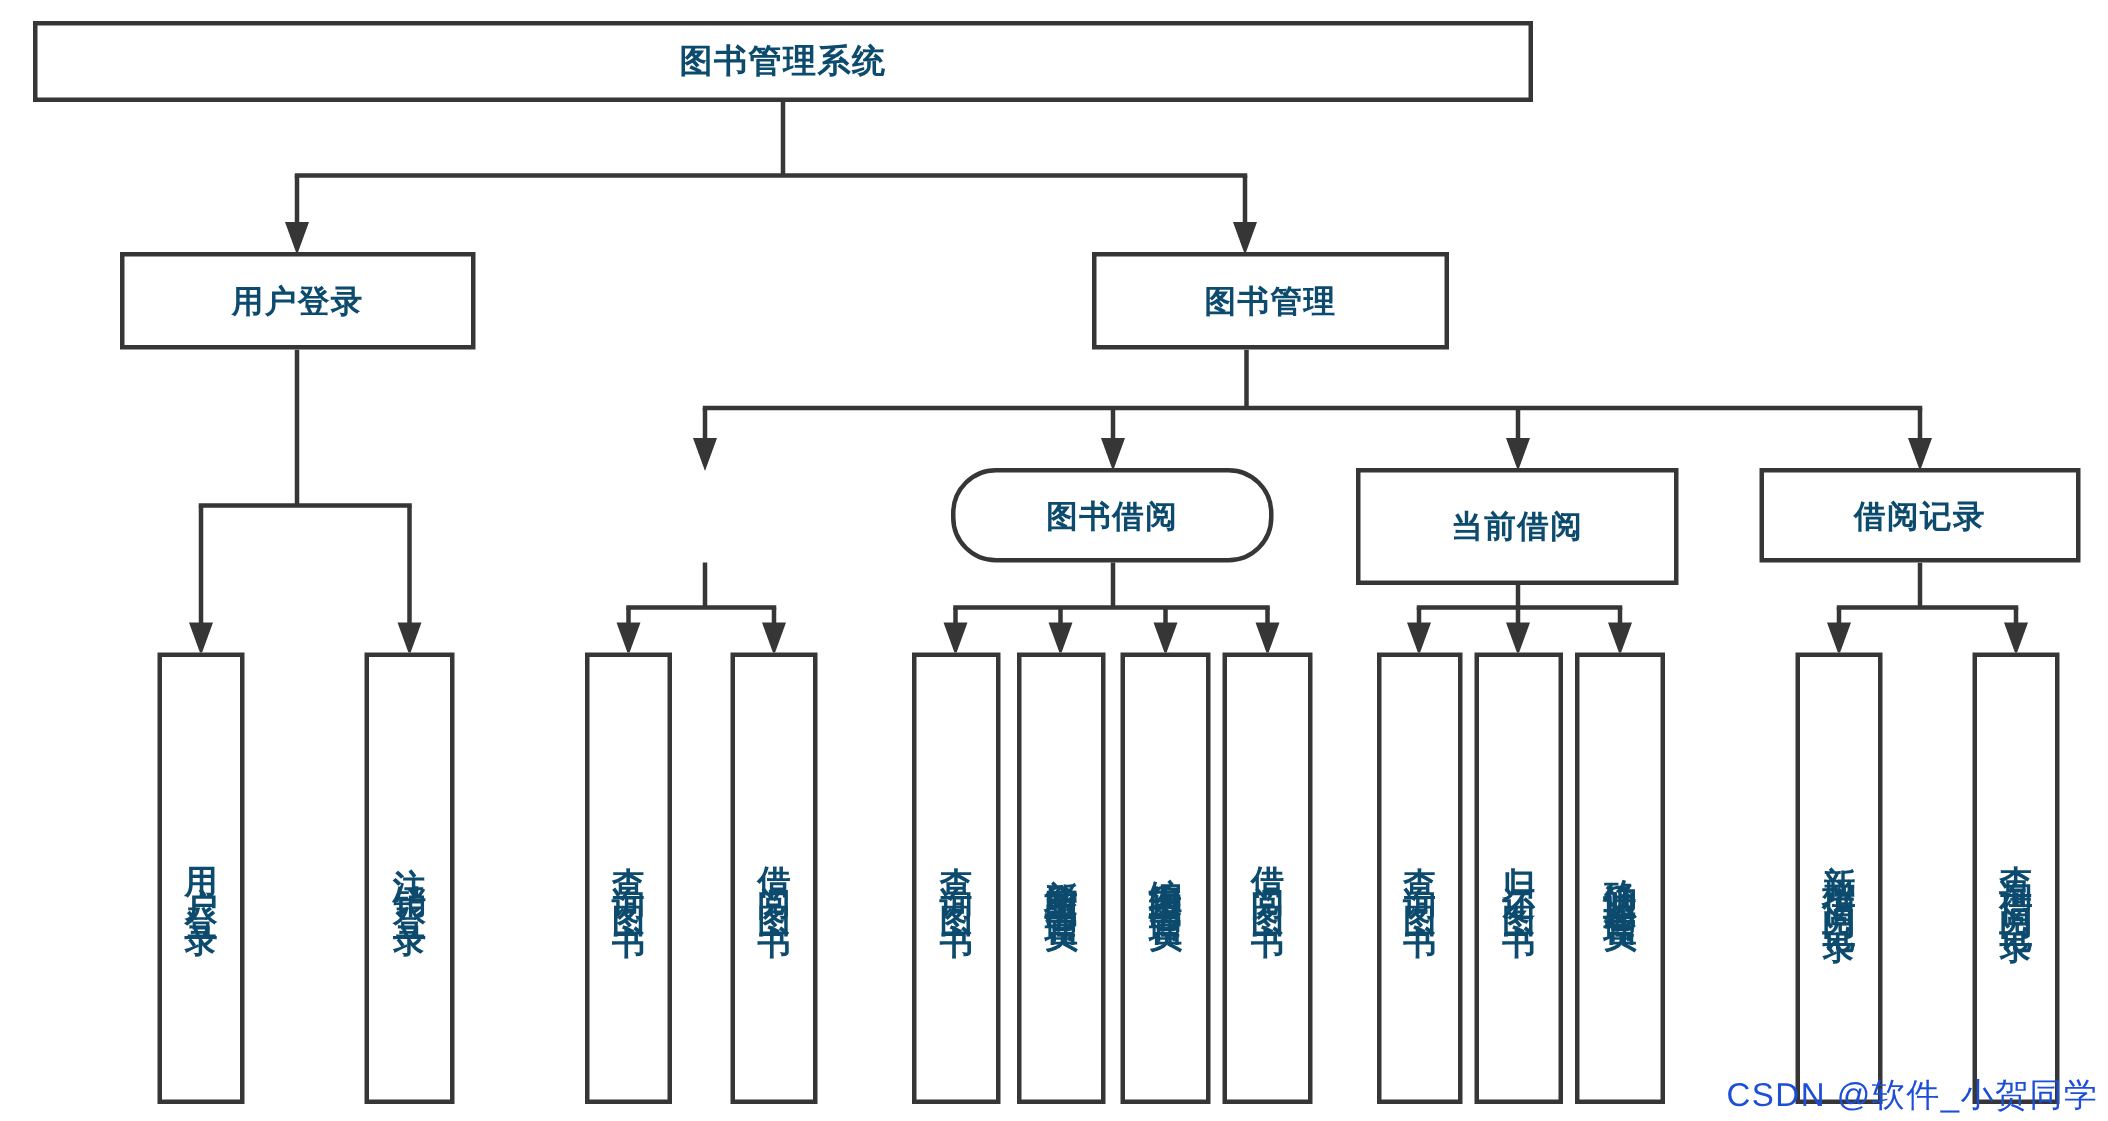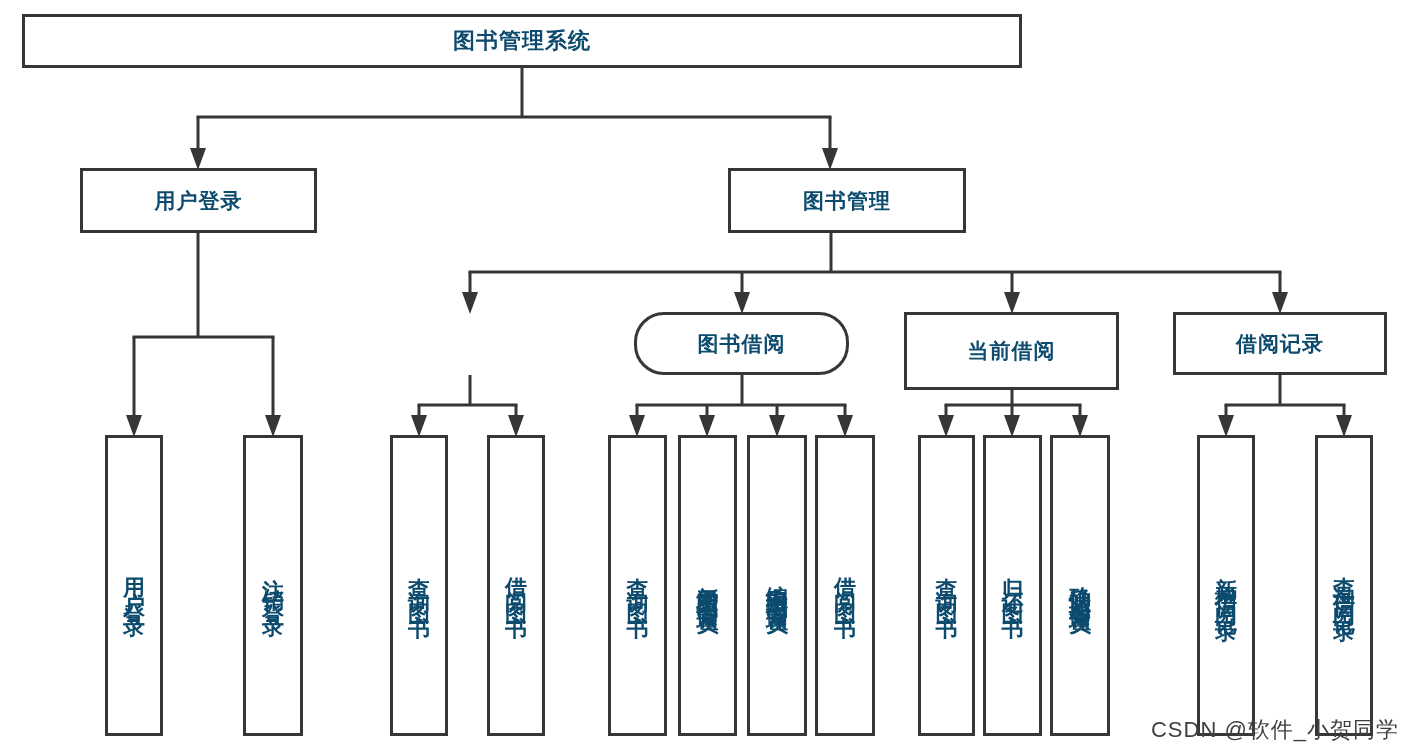--- a/index.html
+++ b/index.html
@@ -39,21 +39,21 @@
     line-height: 1.0;
   }
   .ls-wide  { letter-spacing: 13px; }
   .ls-mid   { letter-spacing: 9px; }
   .ls-tight { letter-spacing: 4px; }
   .watermark {
     position: absolute;
     right: 6px;
     bottom: 2px;
     font-size: 22px;
-    color: #404040;
+    color: #1d4ed8;
     letter-spacing: 1px;
   }
 </style>
 </head>
 <body>
 
 <div class="stage">
 
   <svg class="connectors" width="1405" height="747" viewBox="0 0 1405 747" aria-hidden="true">
     <g stroke="#363636" stroke-width="3" fill="none">

